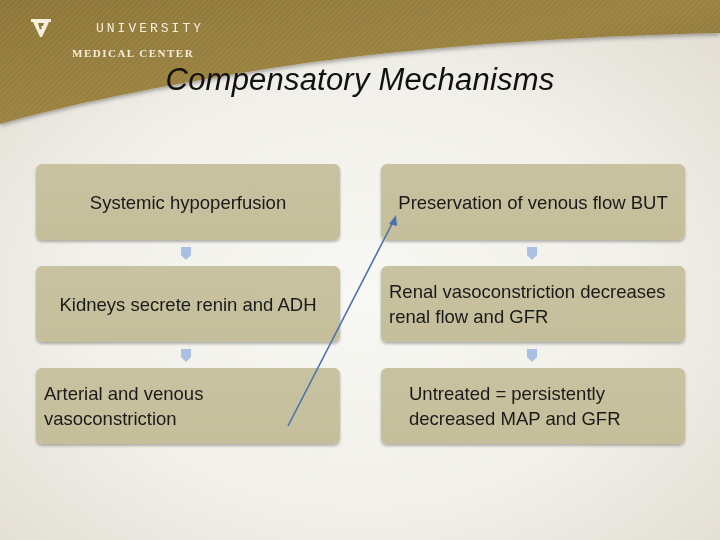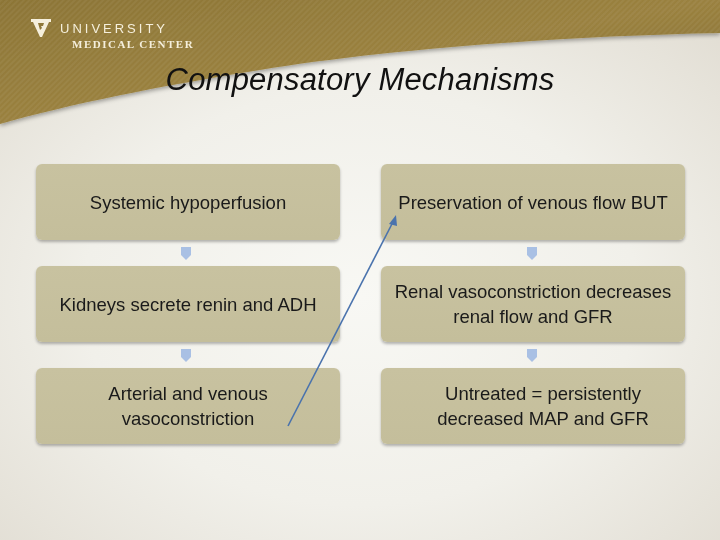--- a/index.html
+++ b/index.html
@@ -7,33 +7,33 @@
       width: 720px; height: 540px; position: relative; overflow: hidden;
       font-family: "Liberation Sans", sans-serif;
       background: radial-gradient(ellipse 70% 70% at 50% 55%, #f8f8f4 0%, #f1f0ea 55%, #e2ded4 100%);
     }
     .band { position: absolute; left: 0; top: 0; width: 720px; height: 140px; }
     .logo {
       position: absolute; left: 24px; top: 18px; color: #f5efdc;
       font-family: "Liberation Serif", serif; letter-spacing: 1px;
     }
     .logo-line1 { display: flex; align-items: center; font-size: 14px; font-weight: bold; }
-    .logo-line1 .univ { font-family: Liberation Sans, sans-serif; font-weight: normal; letter-spacing: 3px; font-size: 13px; }
+    .logo-line1 .univ { font-family: Liberation Mono, monospace; font-weight: normal; letter-spacing: 3px; font-size: 13px; margin-left: 36px; }
     .shield { width: 22px; height: 20px; margin: 0 8px 0 6px; display: inline-block; }
-    .logo-line2 { margin-left: 48px; font-size: 11px; font-weight: bold; letter-spacing: 1.5px; font-family: Liberation Serif, serif; }
+    .logo-line2 { margin-top: 9px; margin-left: 48px; font-size: 11px; font-weight: bold; letter-spacing: 1.5px; font-family: Liberation Serif, serif; }
     .title {
       position: absolute; left: 0; width: 720px; top: 62px; text-align: center;
       font-size: 31px; color: #111; letter-spacing: 0.2px; font-style: italic;
     }
     .box {
       position: absolute; width: 304px; height: 76px;
       background: linear-gradient(#c8c2a0, #c4be9b);
       border-radius: 6px;
       box-shadow: 0 2px 3px rgba(0,0,0,0.28);
-      display: flex; align-items: center; justify-content: center; text-align: center;
+      display: flex; align-items: center; justify-content: center; text-align: left;
       font-size: 18.5px; line-height: 25px; color: #1a1a1a; padding: 0 8px; box-sizing: border-box;
     }
     .down-arrow {
       position: absolute; width: 12px; height: 14px;
     }
     .connector { position: absolute; left: 0; top: 0; width: 720px; height: 540px; pointer-events: none; }
   </style>
 </head>
 <body>
 

